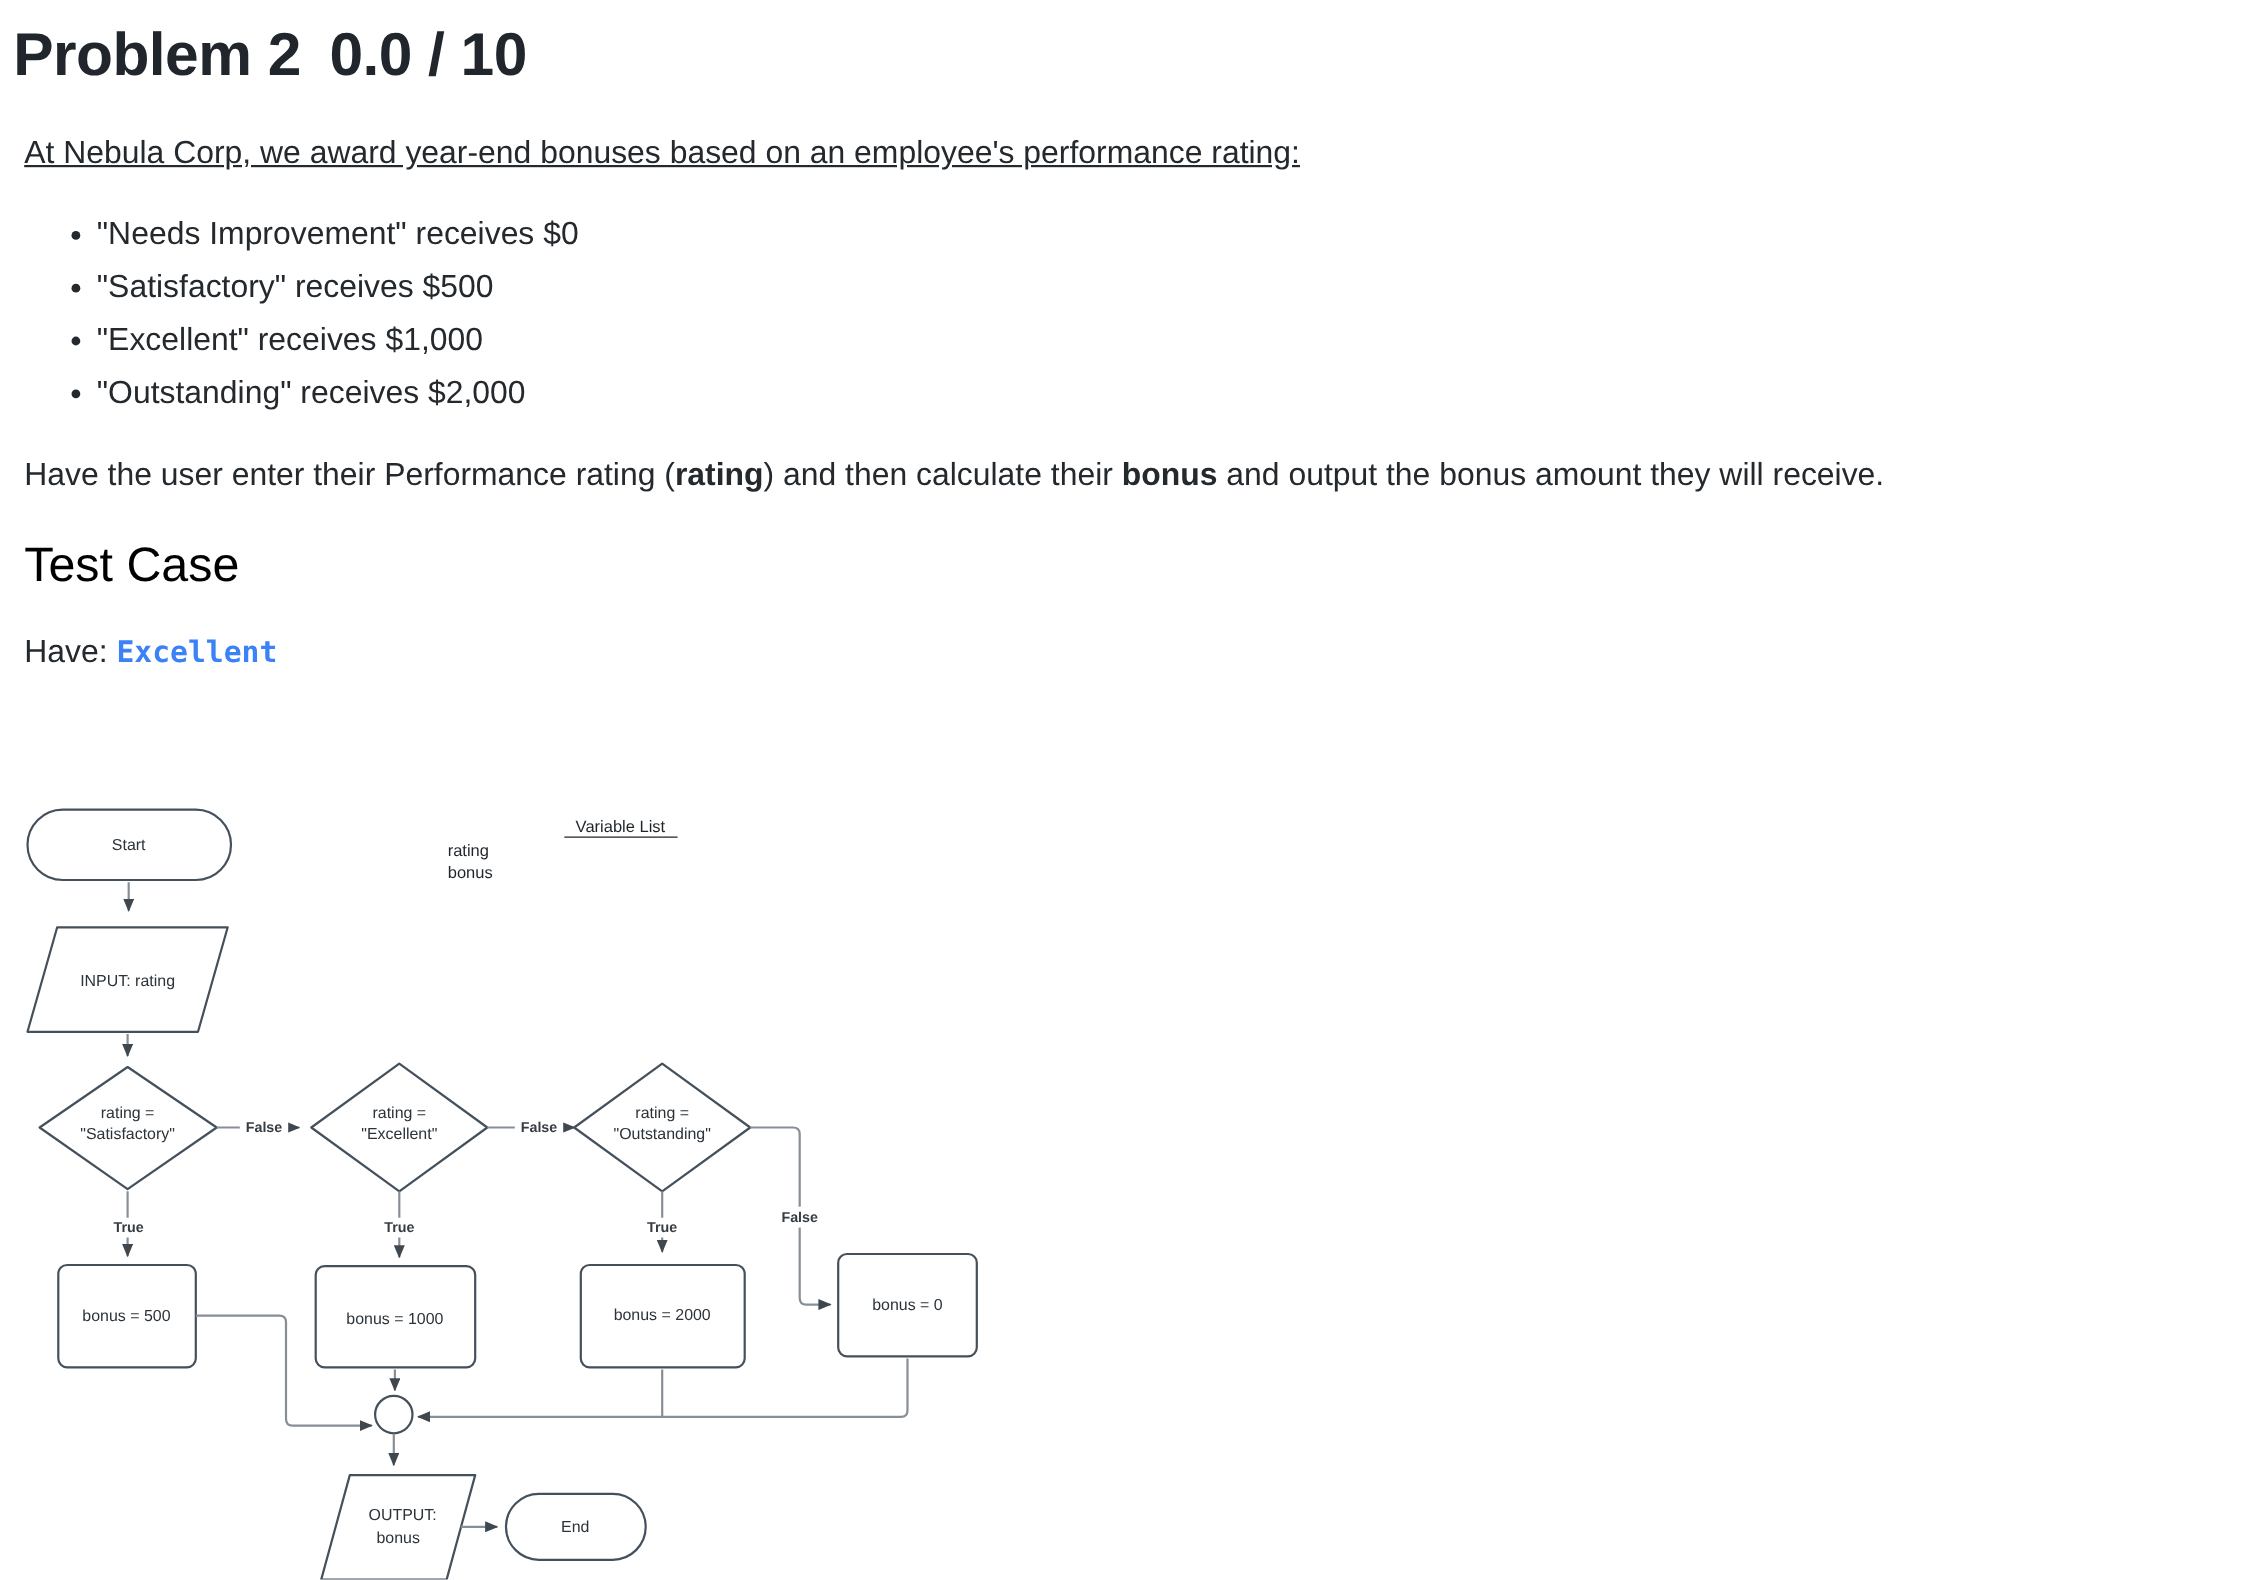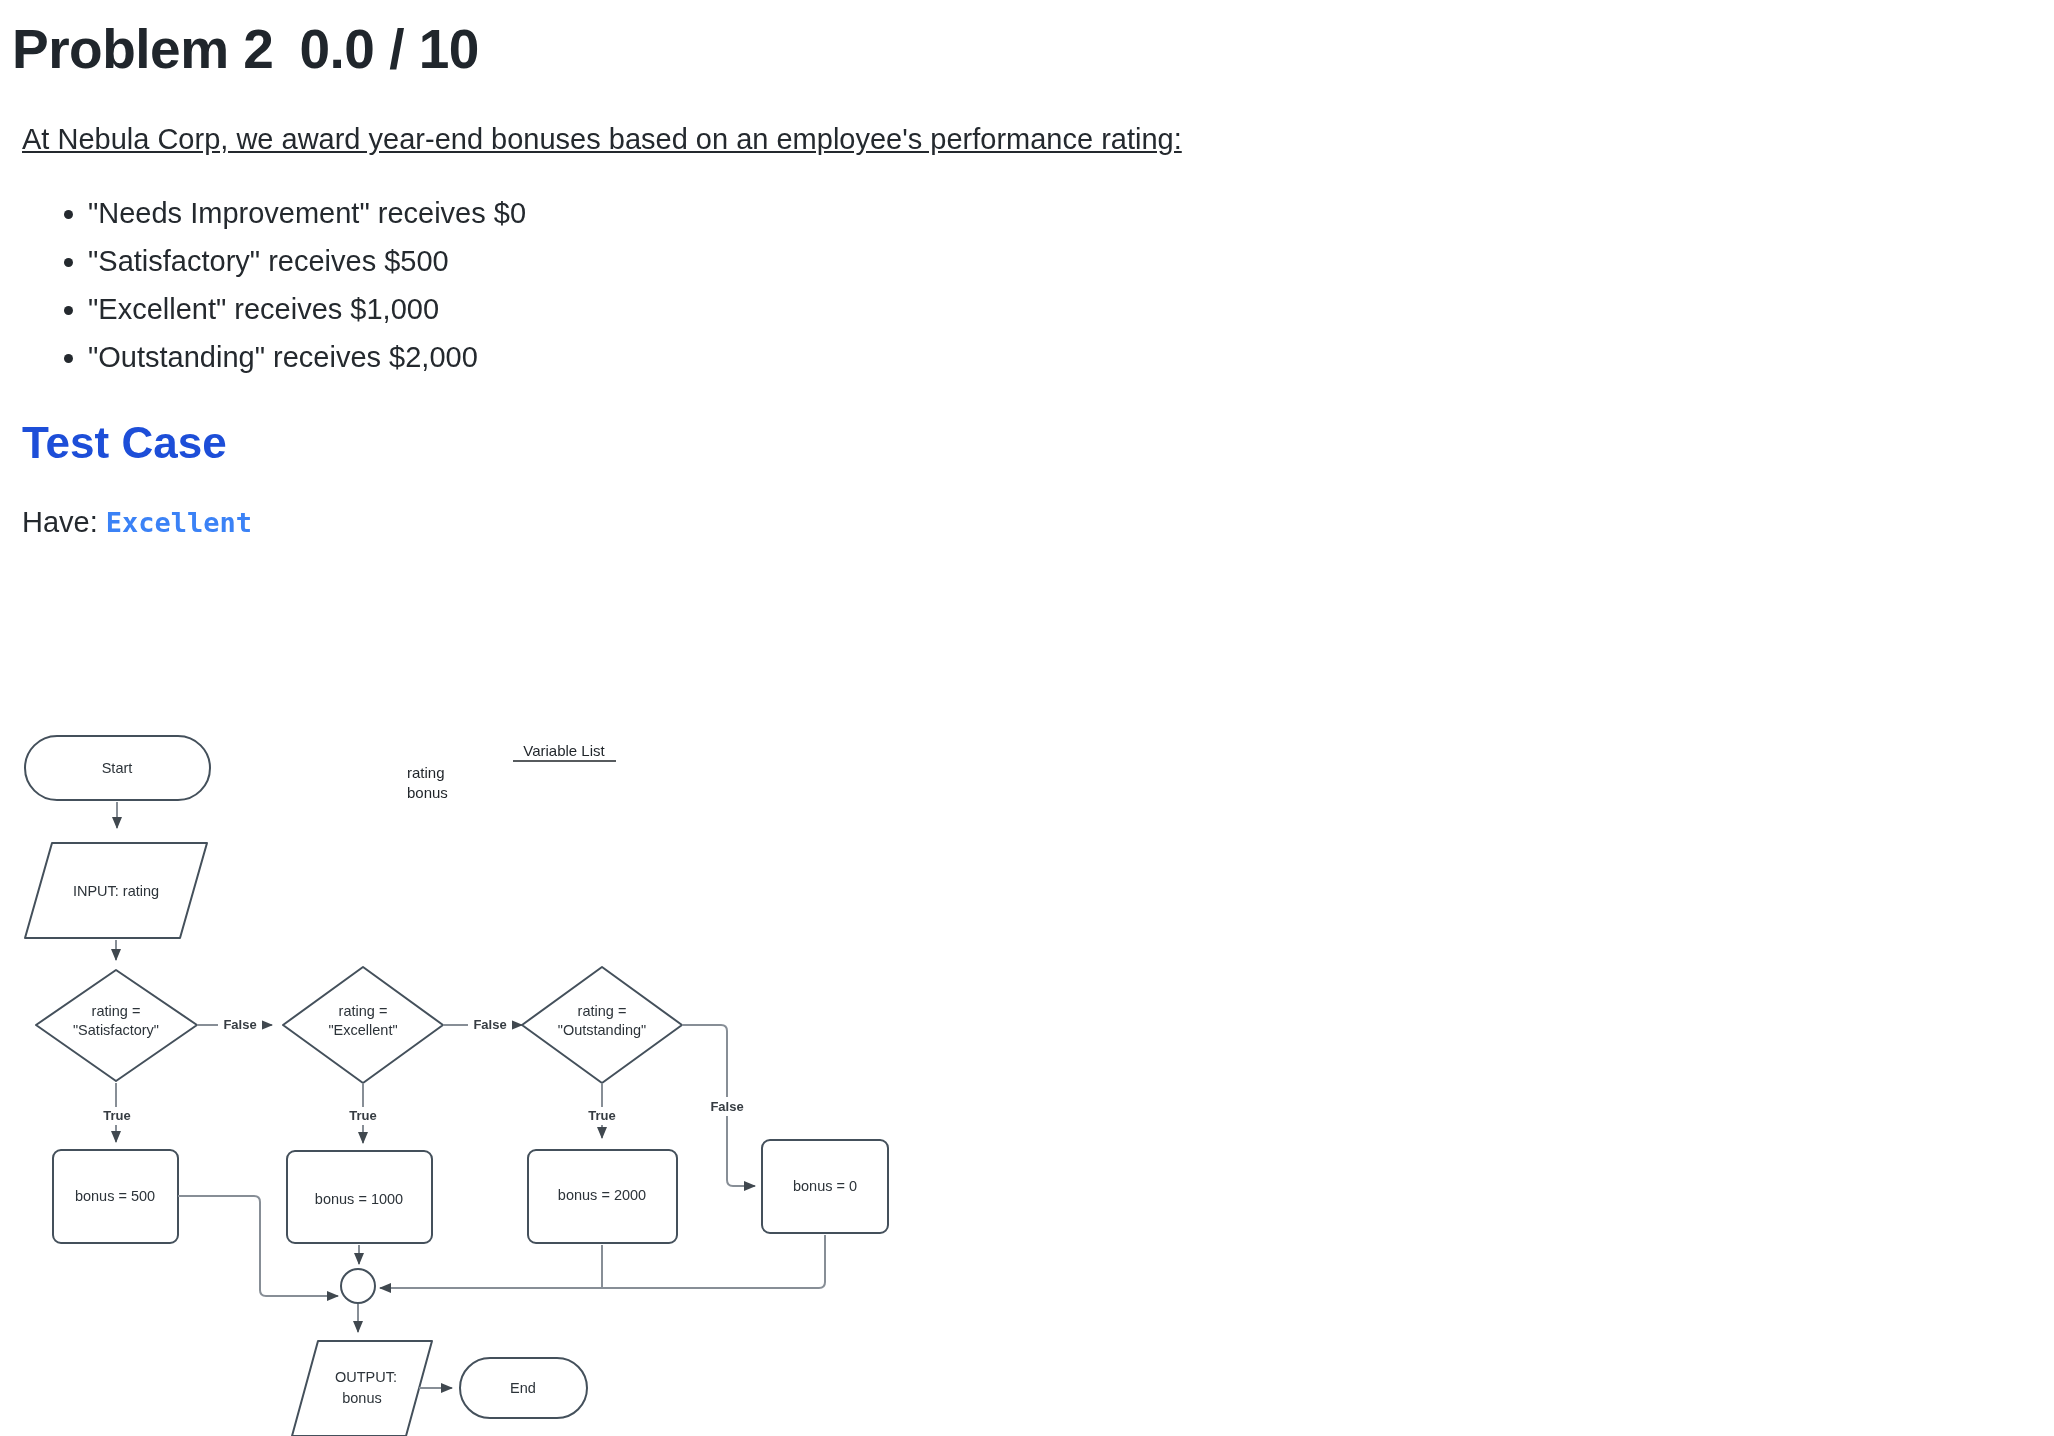--- a/index.html
+++ b/index.html
@@ -11,21 +11,21 @@
   h1{
     margin:16px 0 0 -10px;font-size:55px;line-height:1.2;font-weight:600;
     letter-spacing:-0.5px;color:#20262c;
   }
   h1 .score{margin-left:26px;}
   p.intro{margin:38px 0 0;font-size:29px;line-height:1.35;color:#24292e;text-decoration:underline;}
   ul.rating-list{margin:30px 0 0;padding:0 0 0 66px;}
   ul.rating-list li{font-size:29px;line-height:48px;color:#24292e;}
   p.instruction{margin:32px 0 0;font-size:29px;line-height:1.35;color:#24292e;}
   p.instruction b{font-weight:700;}
-  h2{margin:36px 0 0;font-size:44px;line-height:1.2;font-weight:700;color:#1d4ed8;}
+  h2{margin:36px 0 0;font-size:44px;line-height:1.2;font-weight:400;color:#000000;}
   .io-line{font-size:29px;line-height:48px;color:#24292e;}
   .io-first{margin-top:28px;}
   code.io-value{
     font-family:"DejaVu Sans Mono",monospace;font-size:27px;color:#3b82f6;font-weight:bold;
   }
   .flowchart-wrap{position:absolute;left:0;top:728px;width:920px;height:725px;}
   
   .shape{fill:#ffffff;stroke:#44505b;stroke-width:2;stroke-linejoin:round;}
   .conn{fill:none;stroke:#878e96;stroke-width:2;marker-end:url(#ah);}
   .conn-plain{fill:none;stroke:#878e96;stroke-width:2;}
@@ -45,20 +45,21 @@
 
   <p class="intro">At Nebula Corp, we award year-end bonuses based on an employee's performance rating:</p>
 
   <ul class="rating-list">
     <li>"Needs Improvement" receives $0</li>
     <li>"Satisfactory" receives $500</li>
     <li>"Excellent" receives $1,000</li>
     <li>"Outstanding" receives $2,000</li>
   </ul>
 
+  <p class="instruction"><span>Have the user enter their Performance rating (</span><b>rating</b><span>) and then calculate their </span><b>bonus</b><span> and output the bonus amount they will receive.</span></p>
 
   <h2>Test Case</h2>
 
   <div class="io-line io-first">
     <span>Have:</span>
     <code class="io-value">Excellent</code>
   </div>
 </div>
 
 <div class="flowchart-wrap">

